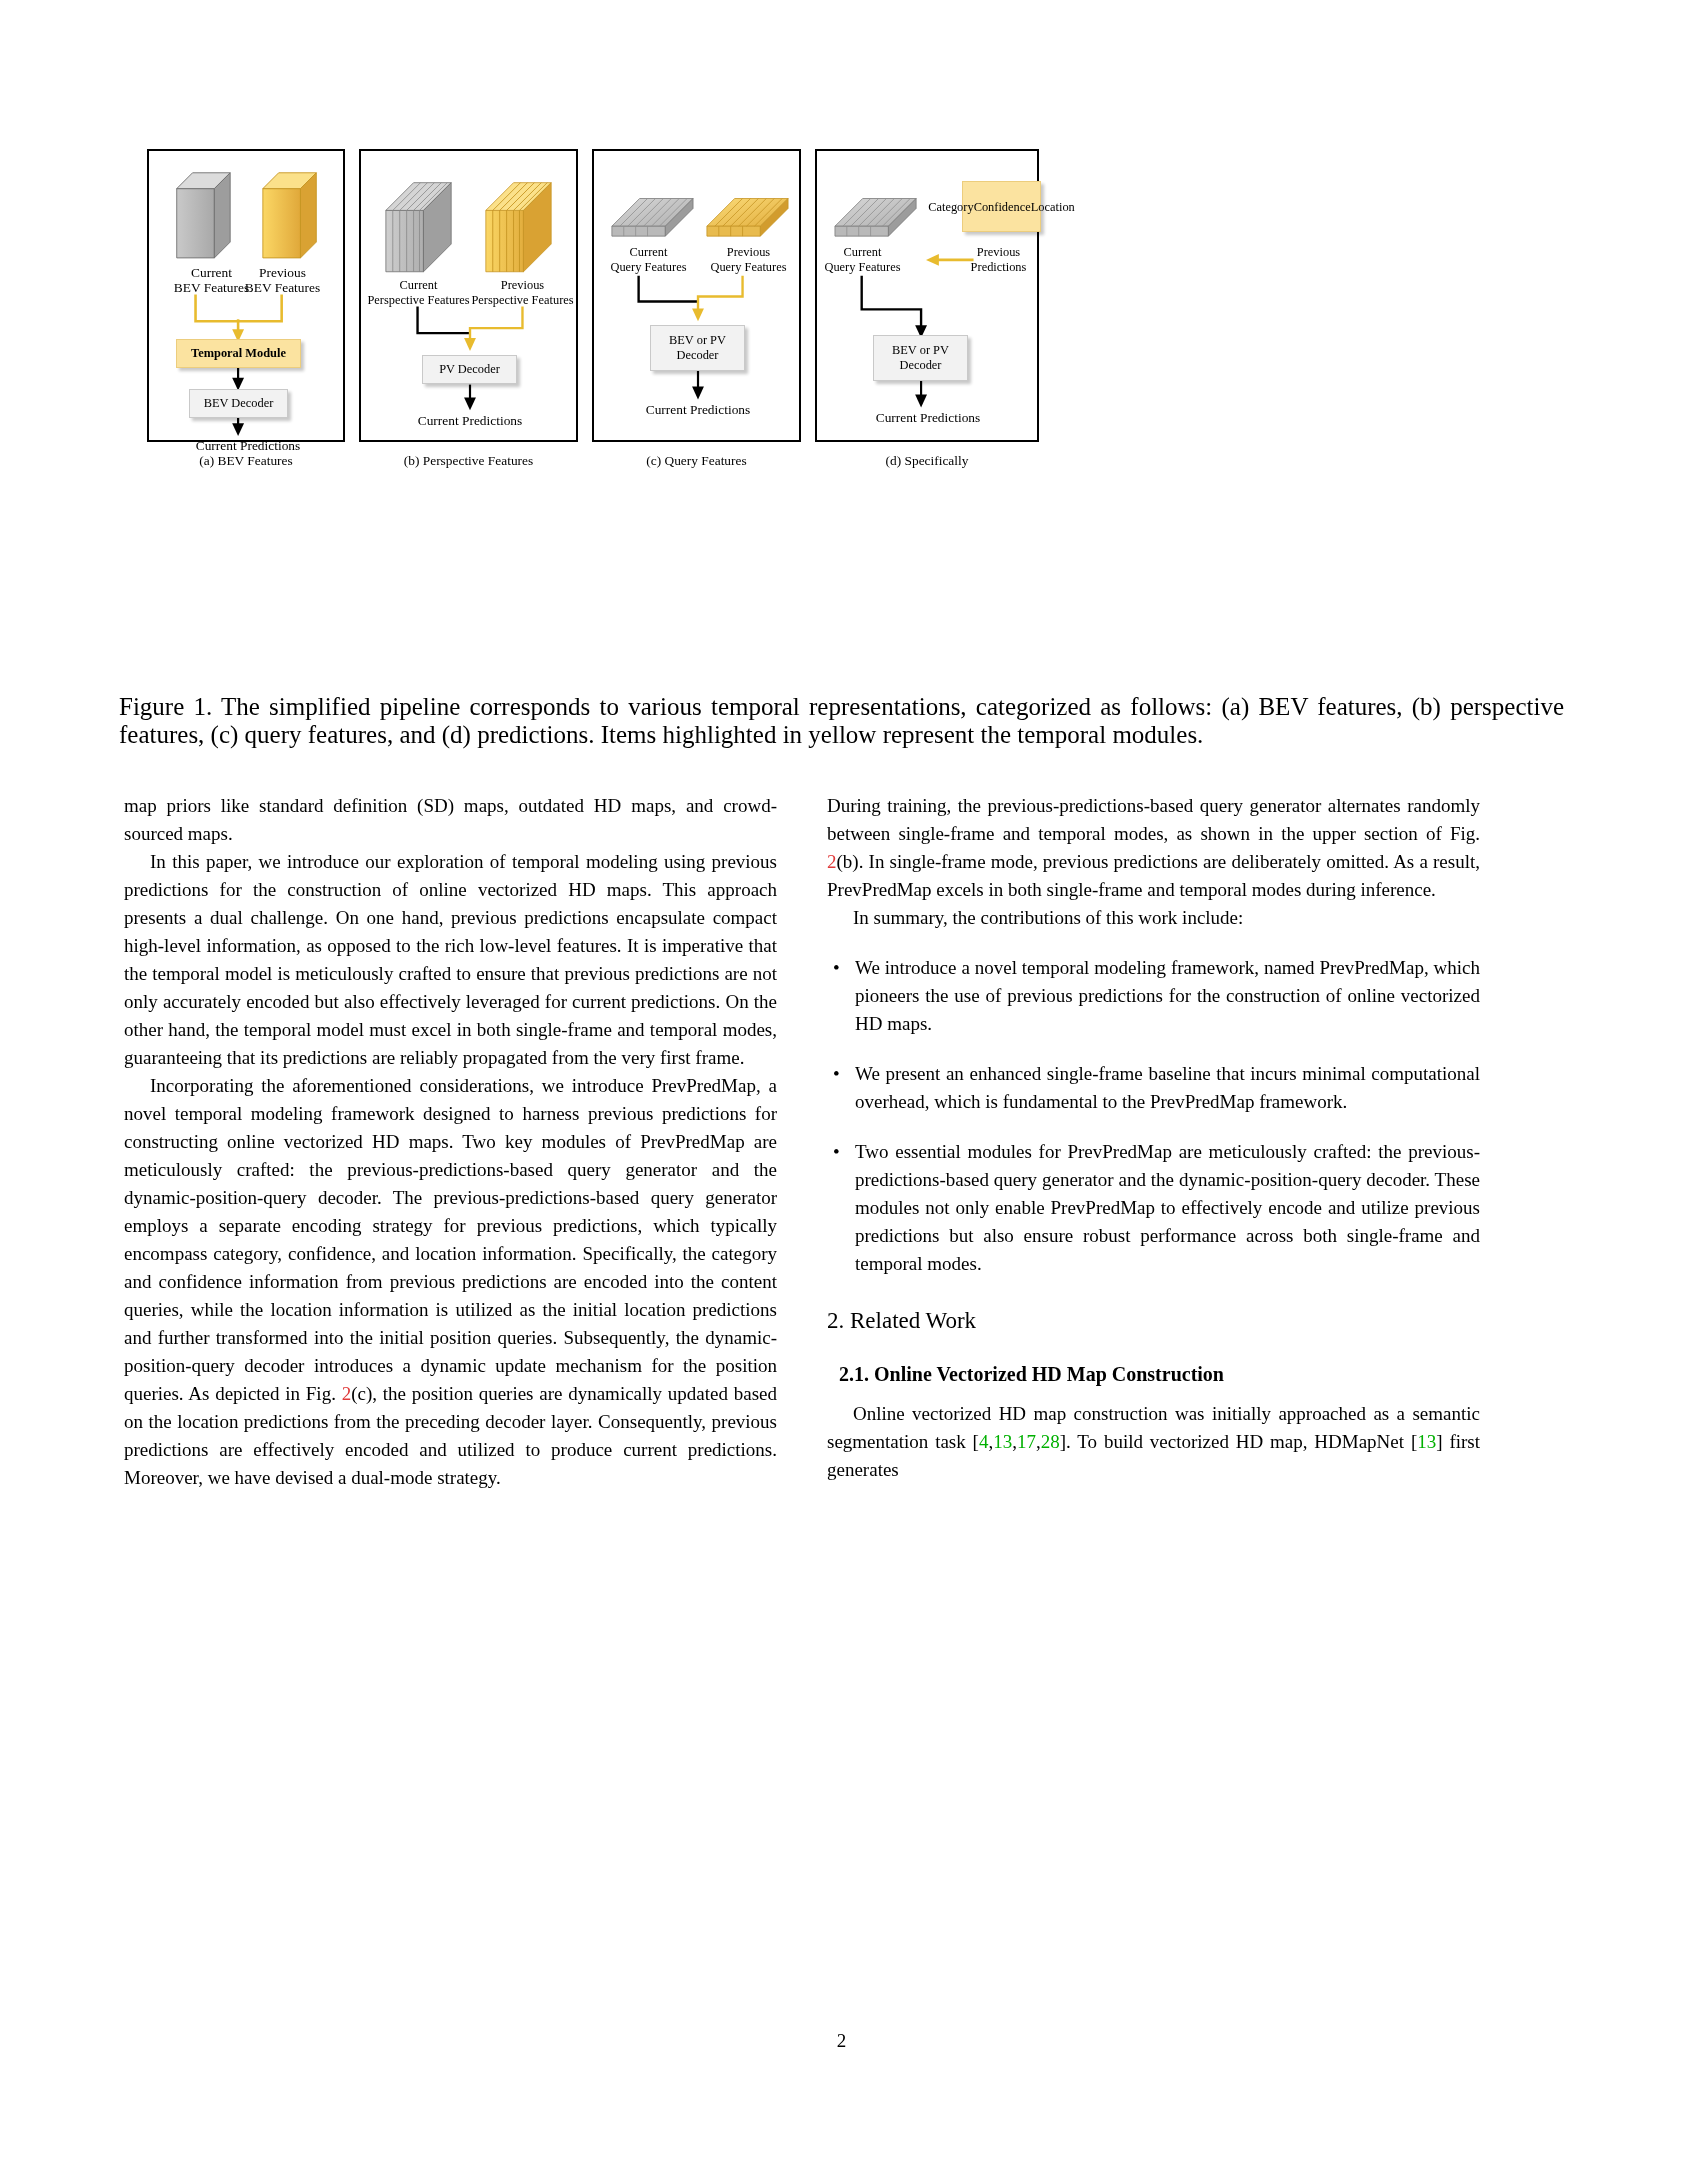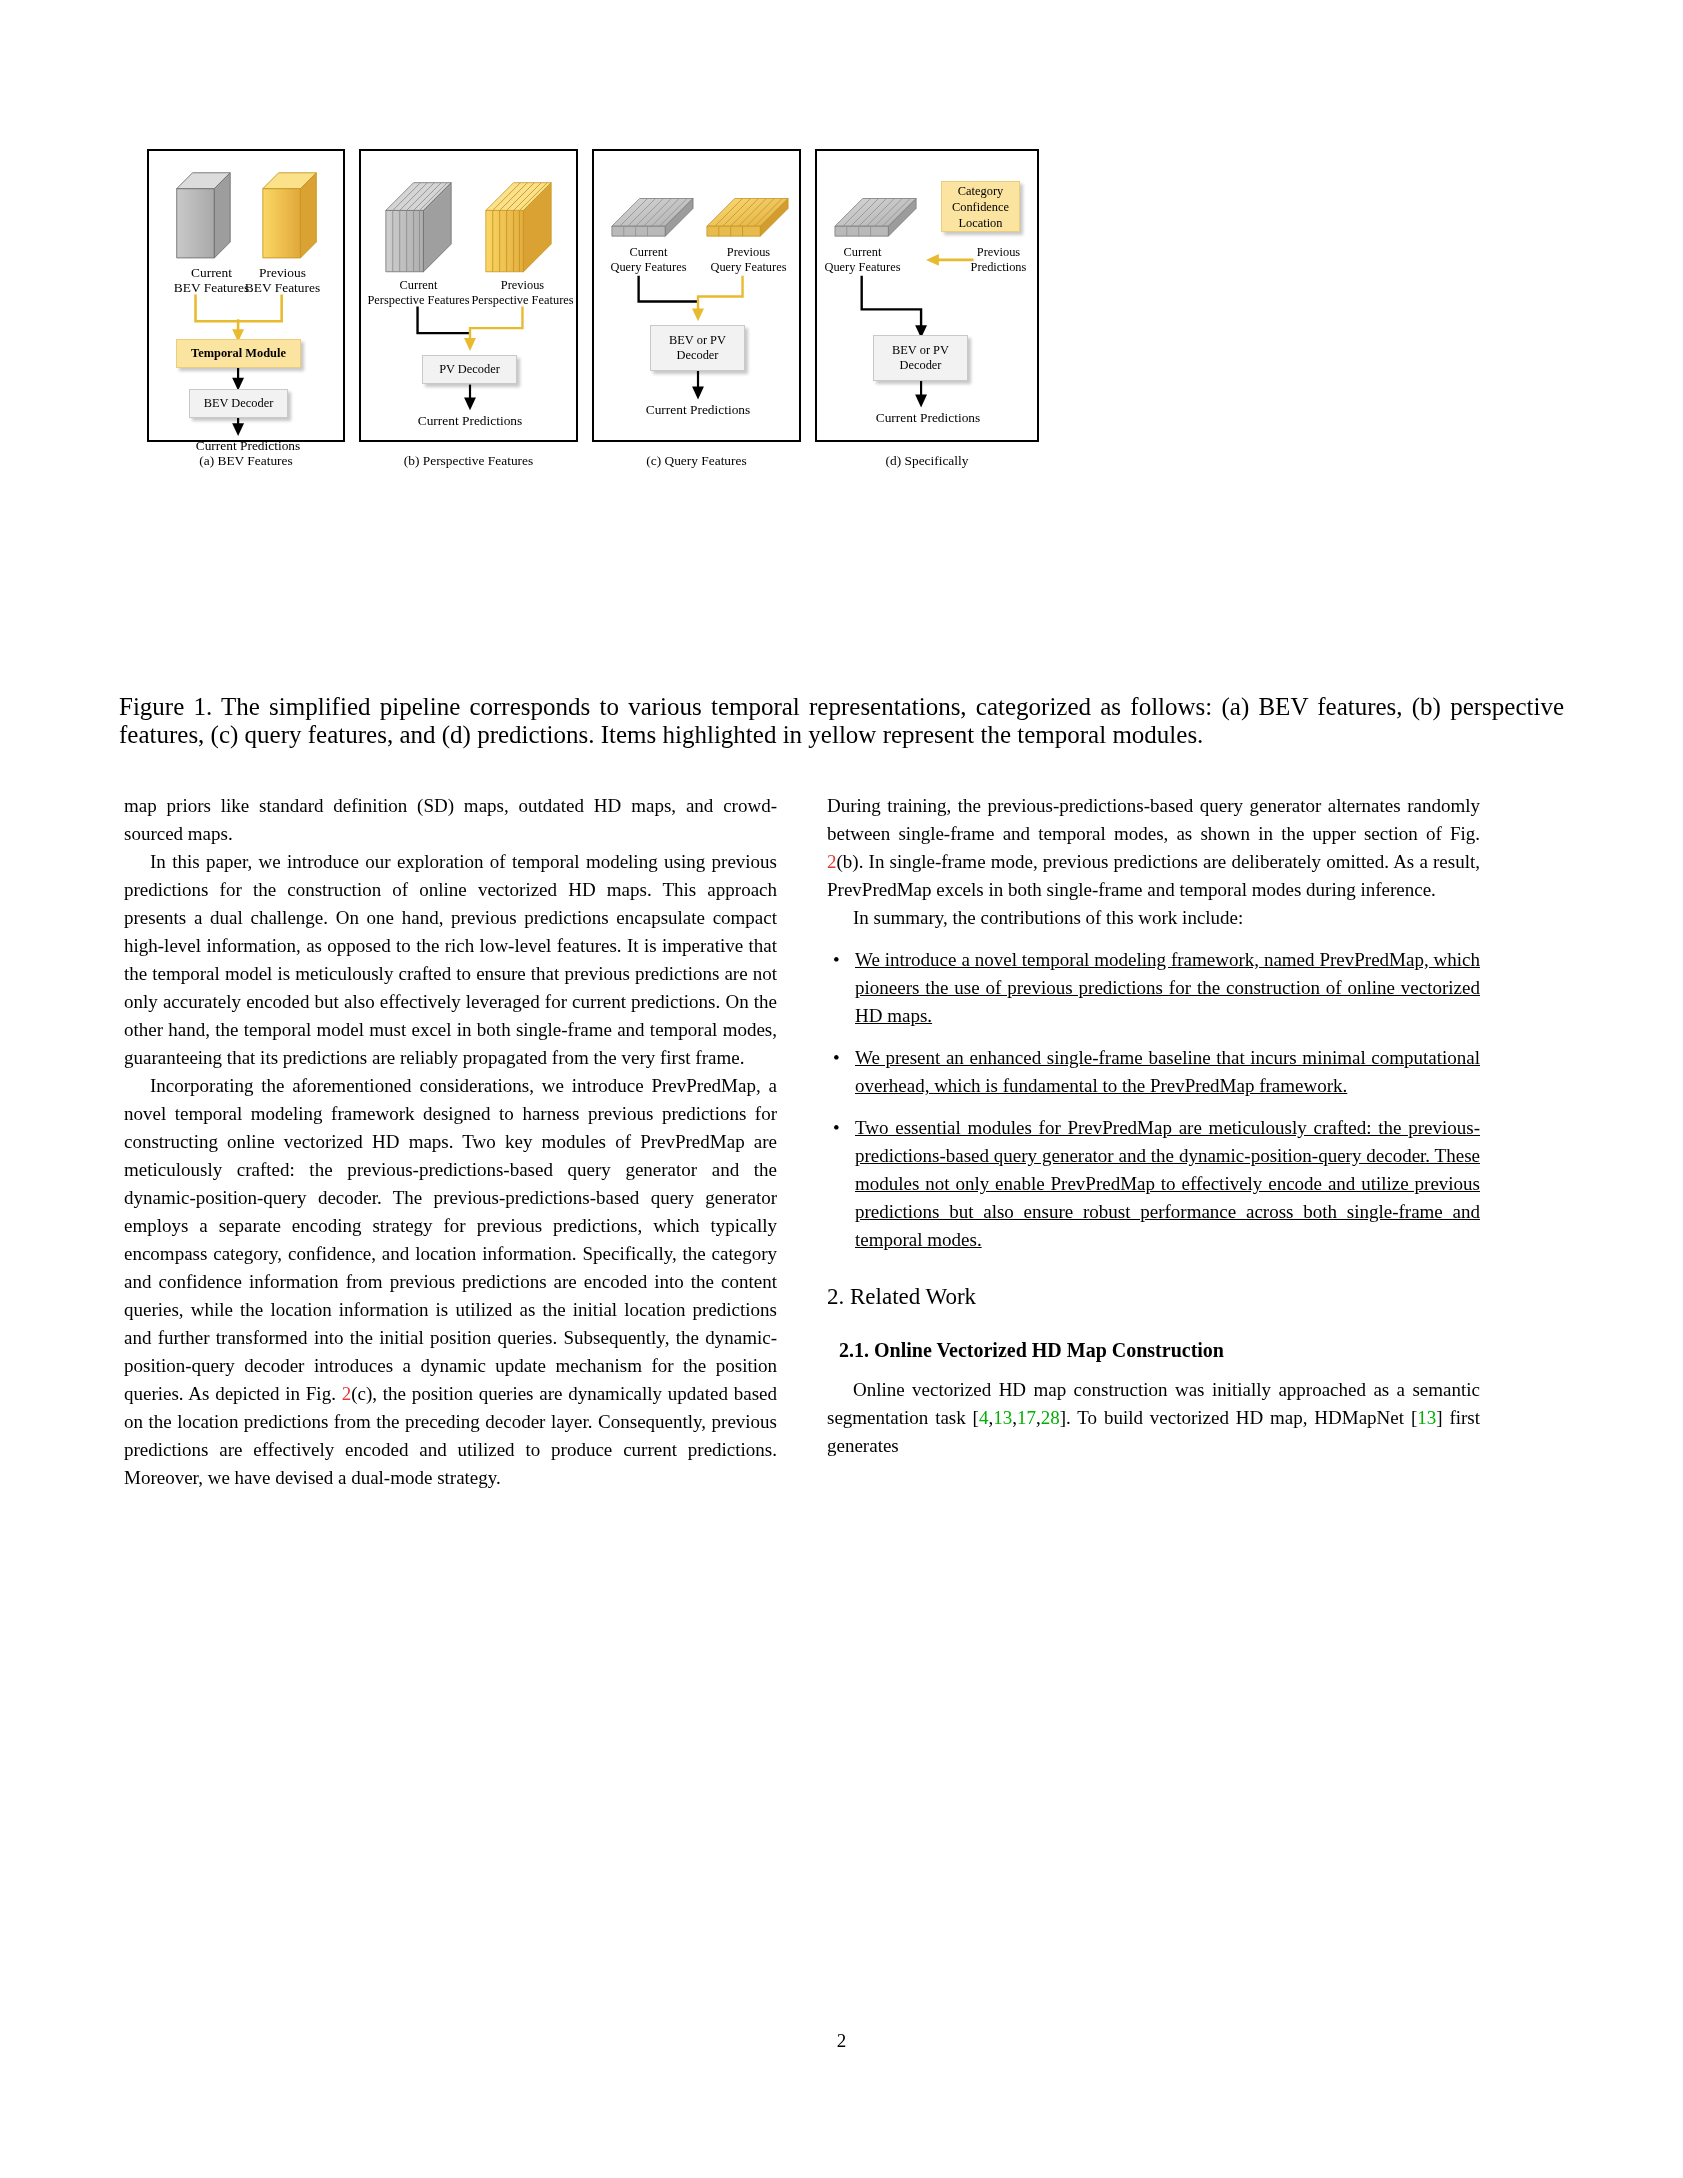--- a/index.html
+++ b/index.html
@@ -83,23 +83,22 @@
     font-size:19px; line-height:28px; text-align:justify;
   }
   .col.left  { left:124px; }
   .col.right { left:827px; }
   .col p { margin:0; text-indent:26px; }
   .col p.noindent { text-indent:0; }
   .h2 { font-weight:normal; font-size:23px; margin:28px 0 14px 0; line-height:30px; }
   .h3 { font-weight:bold; font-size:20px; margin:24px 0 12px 12px; line-height:28px; }
   .bullets { margin:0; padding:0; list-style:none; }
   .bullets li {
-    position:relative; padding-left:28px; margin-top:14px;
+    position:relative; padding-left:28px; margin-top:22px;
     text-align:justify;
-    text-decoration:underline;
   }
   .bullets li:before {
     content:"\2022"; position:absolute; left:6px; top:0;
     font-size:19px;
   }
   .cite { color:#00b000; }
   .ref-red { color:#e03a3a; }
 
   .pagenum {
     position:absolute; left:0; top:2030px; width:1683px;
@@ -333,21 +332,21 @@
           <path d="M158,110 L120,110" fill="none" stroke="#e8bb2e" stroke-width="2.6"></path>
           <polygon points="110,110 123,104 123,116" fill="#e8bb2e"></polygon>
 
           <path d="M45,126 L45,160 L105,160 L105,178" fill="none" stroke="#000" stroke-width="2.4"></path>
           <polygon points="105,189 99,176 111,176" fill="#000"></polygon>
 
           <path d="M105,232 L105,248" fill="none" stroke="#000" stroke-width="2.2"></path>
           <polygon points="105,259 99,246 111,246" fill="#000"></polygon>
         </svg>
 
-        <div class="pbox tallyellow" style="left:124px; top:30px; width:79px; height:51px; flex-direction:column;">
+        <div class="pbox tallyellow" style="left:145px; top:30px; width:79px; height:51px; flex-direction:row;">
           <span>Category</span>
           <span>Confidence</span>
           <span>Location</span>
         </div>
 
         <div class="lbl lbl-small" style="left:0px; top:94px; width:91px;">
           <div>Current</div>
           <div>Query Features</div>
         </div>
         <div class="lbl lbl-small" style="left:139px; top:94px; width:85px;">

